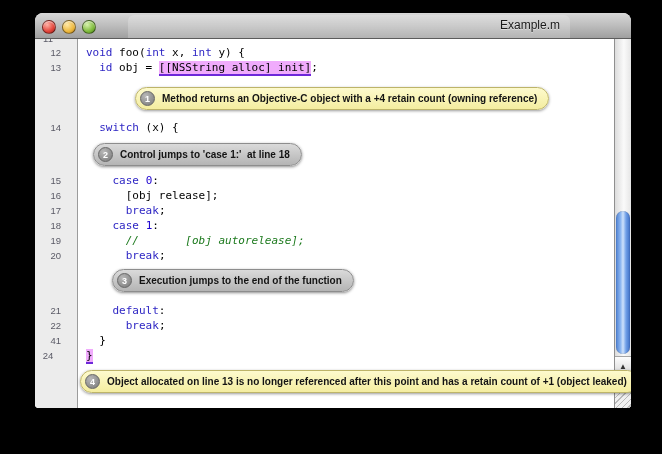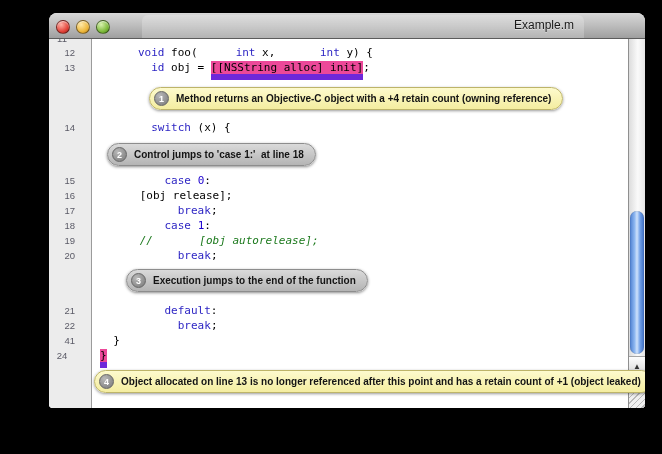--- a/index.html
+++ b/index.html
@@ -1,18 +1,18 @@
 <!DOCTYPE html>
 <html><head>
 <meta charset="utf-8">
 <style>
   html,body{margin:0;padding:0;background:#000;}
   .stage{position:relative;width:662px;height:454px;background:#000;overflow:hidden;
          font-family:"Liberation Sans",sans-serif;}
-  .window{position:absolute;left:49px;top:13px;width:596px;height:395px;
+  .window{position:absolute;left:35px;top:13px;width:596px;height:395px;
           border-radius:8px 8px 4px 4px;overflow:hidden;background:#fff;
           box-shadow:0 0 0 1px rgba(0,0,0,0.6);}
   
   .titlebar{position:absolute;left:0;top:0;right:0;height:25px;
             background:linear-gradient(#d8d8d8,#bdbdbd 50%,#9f9f9f);
             border-bottom:1px solid #5c5c5c;}
   .titlebar-inset{position:absolute;left:93px;top:2px;width:442px;bottom:0;
                   background:rgba(255,255,255,0.22);border-radius:6px 6px 0 0;}
   .title{position:absolute;left:420px;top:5px;width:150px;text-align:center;
          font-size:12px;color:#1a1a1a;text-shadow:0 1px 0 rgba(255,255,255,0.45);}
@@ -23,24 +23,24 @@
   .tl.green{left:47px;background:radial-gradient(circle at 35% 30%,#d8f2ae,#7fbb3c 60%,#478012);}
   
   .content{position:absolute;left:0;top:26px;right:0;bottom:0;background:#fff;overflow:hidden;}
   .gutter{position:absolute;left:0;top:0;width:42px;bottom:0;background:#ececec;
           border-right:1px solid #9b9b9b;}
   .lnum{position:absolute;left:0;width:26px;text-align:right;
         font:9.5px/12px "Liberation Sans",sans-serif;color:#5a5a66;}
   .code-layer{position:absolute;left:43px;top:0;right:16px;bottom:0;}
   .code-line{position:absolute;left:8px;height:15px;white-space:pre;
              font:11px/15px "DejaVu Sans Mono",monospace;color:#000;}
-  .tok-k{color:#2e26c4;margin-left:38px;} .tok-n{color:#1c00cf;}
+  .tok-k{color:#2e26c4;} .tok-n{color:#1c00cf;}
   .tok-c{color:#1d7a1e;font-style:italic;margin-top:16px;}
   .tok-p{color:#000;}
-  .tok-h{background:#ec4899;border-bottom:6px solid #6d28d9;color:#000;}
+  .tok-h{background:#f0abfc;border-bottom:2px solid #6d28d9;color:#000;}
   
   .bubble{position:absolute;display:inline-flex;align-items:center;gap:7px;height:21px;
           padding:0 11px 0 4px;border-radius:12px;white-space:pre;
           font:bold 10px "Liberation Sans",sans-serif;color:#141414;}
   .bubble.yellow{background:linear-gradient(#fdfacd,#f4eda0);border:1px solid #bdb469;
                  box-shadow:0 1px 3px rgba(0,0,0,0.40);}
   .bubble.gray{background:linear-gradient(#dadada,#b4b4b4);border:1px solid #8d8d8d;
                box-shadow:0 1px 3px rgba(0,0,0,0.45);}
   .badge{flex:0 0 auto;width:13px;height:13px;border-radius:50%;
          background:radial-gradient(circle at 35% 30%,#b9b9b9,#787878);

